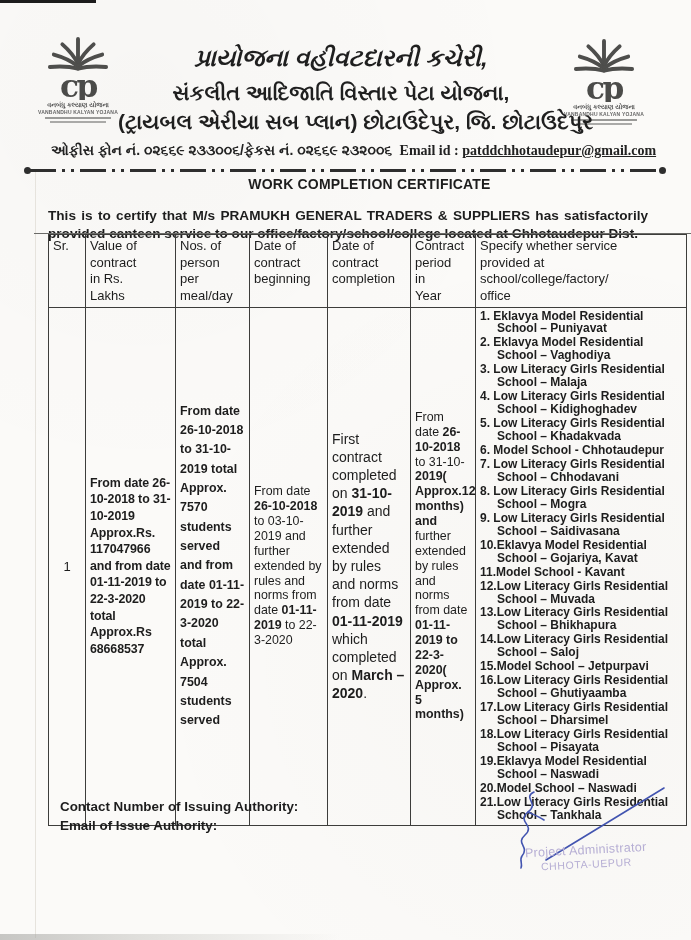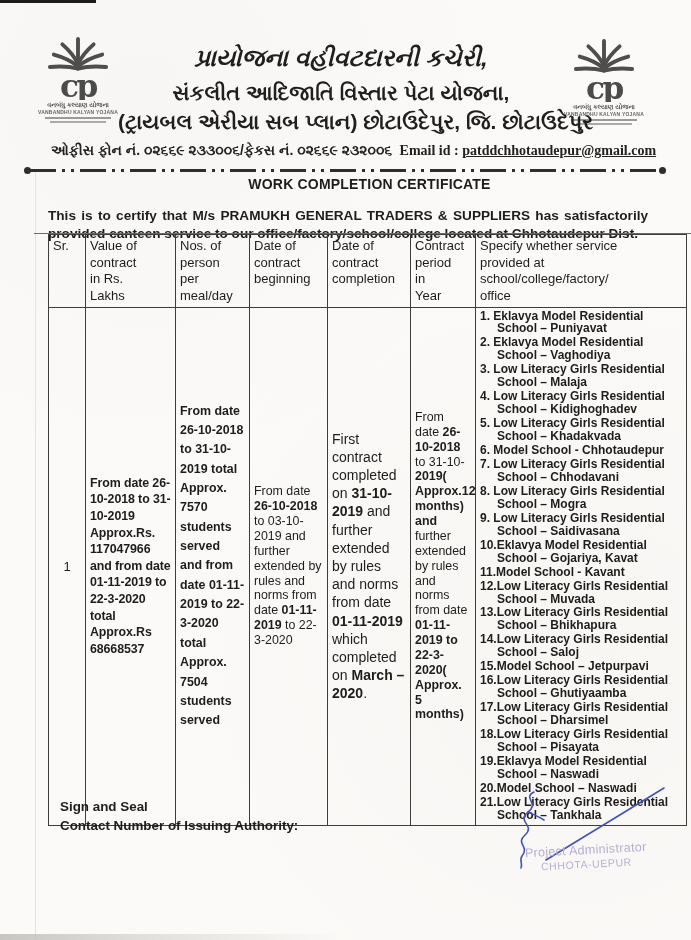--- a/index.html
+++ b/index.html
@@ -195,22 +195,22 @@
             <div class="svc-item">18.Low Literacy Girls Residential School – Pisayata</div>
             <div class="svc-item">19.Eklavya Model Residential School – Naswadi</div>
             <div class="svc-item">20.Model School – Naswadi</div>
             <div class="svc-item">21.Low Literacy Girls Residential School – Tankhala</div>
           </td>
     </tr>
   </tbody>
     </table>
 
   <div class="footer-block">
-    <div>Sign and Seal</div>
     <div>Contact Number of Issuing Authority:</div>
+    <div>Email of Issue Authority:</div>
   </div>
 
   <svg class="signature" viewBox="0 0 212 96">
     <g fill="none" stroke="var(--signature-ink,#4254b0)" stroke-width="1.6" stroke-linecap="round">
       <path d="M78,84 L196,12"></path>
       <path d="M66,16 C54,22 72,27 60,36 C48,46 68,49 57,59 C47,68 62,70 54,80 C51,84 55,88 53,92"></path>
       <path d="M60,36 C64,38 70,40 76,44"></path>
     </g>
   </svg>
 

